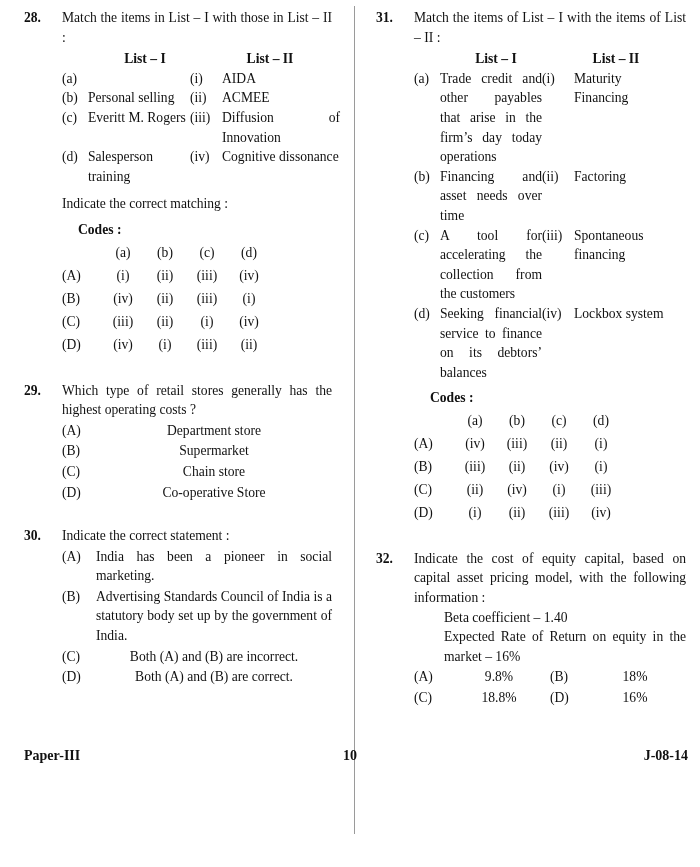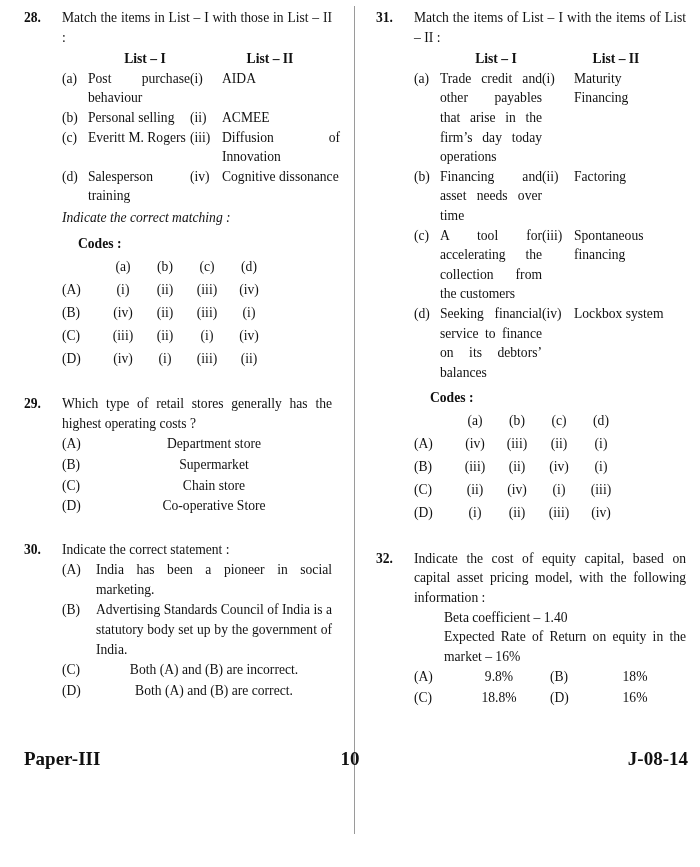--- a/index.html
+++ b/index.html
@@ -176,21 +176,21 @@
   }
   .info-line.just2 { text-align-last: left; }
 
   
   .footer {
     position: absolute;
     left: 0;
     bottom: 10px;
     width: 700px;
     height: 22px;
-    font-size: 19px;
+    font-size: 14px;
     font-weight: bold;
   }
   .footer .f-left   { position: absolute; left: 24px;  top: 0; }
   .footer .f-center { position: absolute; left: 0; top: 0; width: 700px; text-align: center; }
   .footer .f-right  { position: absolute; right: 12px; top: 0; }
 </style>
 </head>
 <body>
 
 <div class="page">
@@ -207,21 +207,20 @@
           <div class="q-stem">Match the items in List – I with those in List – II :</div>
 
           <div class="list-head">
             <div class="lh lh-left-l">List – I</div>
             <div class="lh lh-right-l">List – II</div>
           </div>
 
           <div class="mrow">
             <div class="mcell m-l">
               <div class="mkey">(a)</div>
-              <div class="mtxt lastleft">Post purchase behaviour</div>
             </div>
             <div class="mcell m-r">
               <div class="mkey">(i)</div>
               <div class="mtxt lastleft">AIDA</div>
             </div>
           </div>
 
           <div class="mrow">
             <div class="mcell m-l">
               <div class="mkey">(b)</div>
@@ -248,21 +247,21 @@
             <div class="mcell m-l">
               <div class="mkey">(d)</div>
               <div class="mtxt lastleft">Salesperson training</div>
             </div>
             <div class="mcell m-r">
               <div class="mkey">(iv)</div>
               <div class="mtxt lastleft">Cognitive dissonance</div>
             </div>
           </div>
 
-          <div class="q-stem nojust" style="margin-top:2px;font-style:italic;">Indicate the correct matching :</div>
+          <div class="q-stem nojust" style="margin-top:8px;">Indicate the correct matching :</div>
 
           <div class="codes-label">Codes :</div>
 
           <table class="codes-table">
             <tbody>
                 <tr>
               <td class="rowlab"></td>
               <td class="cell">(a)</td>
               <td class="cell">(b)</td>
               <td class="cell">(c)</td>

